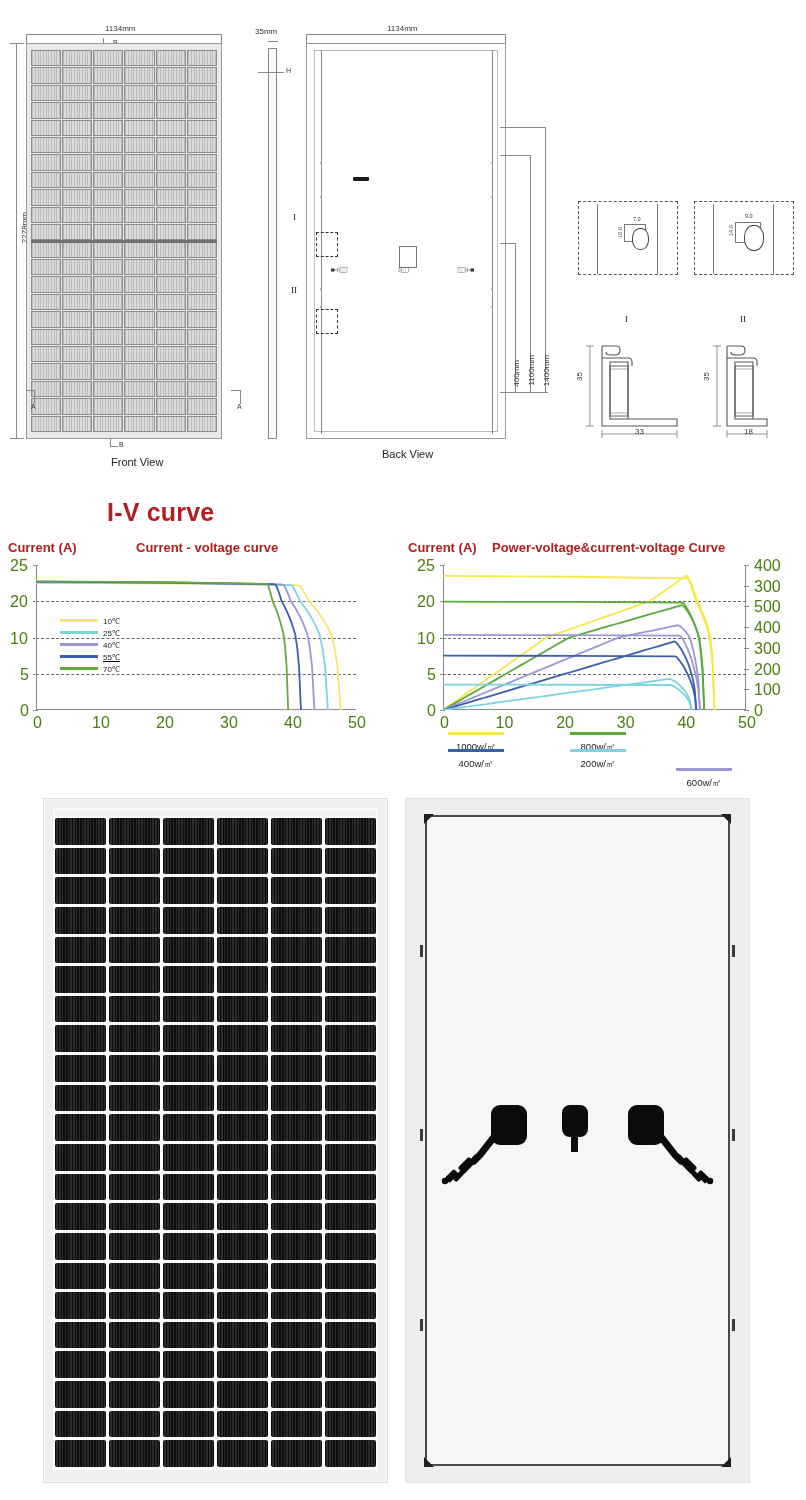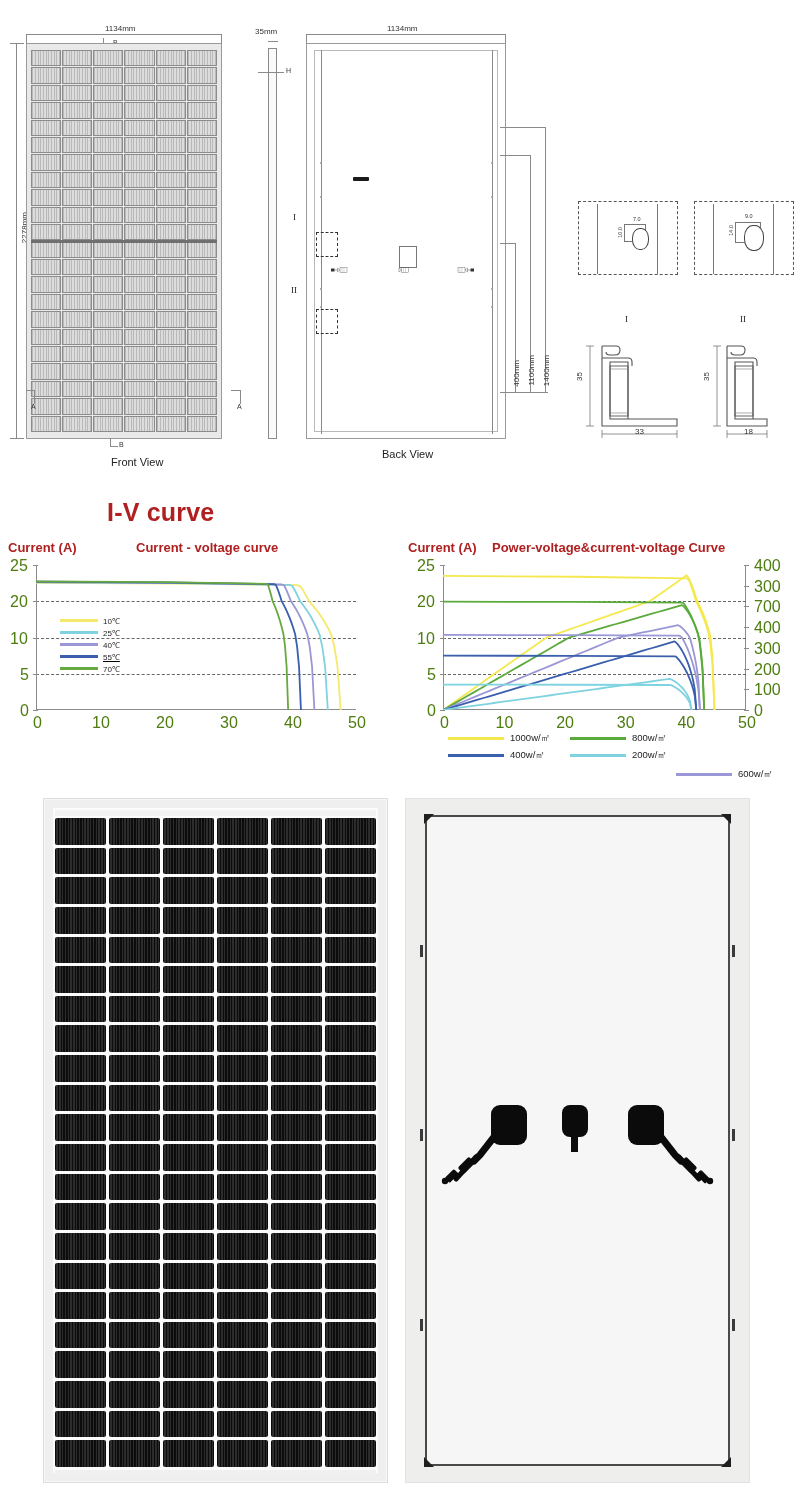--- a/index.html
+++ b/index.html
@@ -78,21 +78,21 @@
   .plot { position:absolute; }
   .plot-frame { position:absolute; left:0; top:0; width:100%; height:100%;
                 border-left:1.5px solid #8b8b8b; border-bottom:1.5px solid #8b8b8b; }
   .gridline { position:absolute; left:0; right:0; border-top:1px dashed #666; }
   .tickmark { position:absolute; width:5px; border-top:1.5px solid #8b8b8b; }
 
   .legend-row { position:absolute; display:flex; align-items:center; gap:5px; }
   .legend-swatch { width:38px; height:2.5px; display:block; }
   .legend-txt { font-size:8px; color:#222; white-space:nowrap; }
 
-  .lg2-item { position:absolute; display:flex; align-items:center; gap:6px; }
+  .lg2-item { position:absolute; display:flex; align-items:center; gap:6px;flex-direction:column; }
   .lg2-swatch { width:56px; height:3px; display:block; }
   .lg2-txt { font-size:9.5px; color:#222; white-space:nowrap; }
 
   
   #photos-section { position:absolute; left:0; top:795px; width:806px; height:705px; }
 
   #photo-front { position:absolute; left:43px; top:3px; width:345px; height:685px;
                  background:#efefef;
                  border:1px solid #dddddd;
                  box-shadow:inset 0 0 0 1px #f7f7f7; }
@@ -528,21 +528,21 @@
       <div class="tick-lbl" style="left:417px;top:149.5px;">10</div>
       <div class="tick-lbl" style="left:417px;top:113.3px;">20</div>
       <div class="tick-lbl" style="left:417px;top:77.0px;">25</div>
     </div>
   <div id="plot2-rlabels">
       <div class="tick-lbl" style="left:754px;top:222.0px;">0</div>
       <div class="tick-lbl" style="left:754px;top:201.3px;">100</div>
       <div class="tick-lbl" style="left:754px;top:180.6px;">200</div>
       <div class="tick-lbl" style="left:754px;top:159.9px;">300</div>
       <div class="tick-lbl" style="left:754px;top:139.1px;">400</div>
-      <div class="tick-lbl" style="left:754px;top:118.4px;">700</div>
+      <div class="tick-lbl" style="left:754px;top:118.4px;">500</div>
       <div class="tick-lbl" style="left:754px;top:97.7px;">300</div>
       <div class="tick-lbl" style="left:754px;top:77.0px;">400</div>
     </div>
   <div id="plot2-xlabels">
       <div class="tick-lbl" style="left:440.0px;top:234px;">0</div>
       <div class="tick-lbl" style="left:495.6px;top:234px;">10</div>
       <div class="tick-lbl" style="left:556.2px;top:234px;">20</div>
       <div class="tick-lbl" style="left:616.8px;top:234px;">30</div>
       <div class="tick-lbl" style="left:677.4px;top:234px;">40</div>
       <div class="tick-lbl" style="left:738.0px;top:234px;">50</div>

